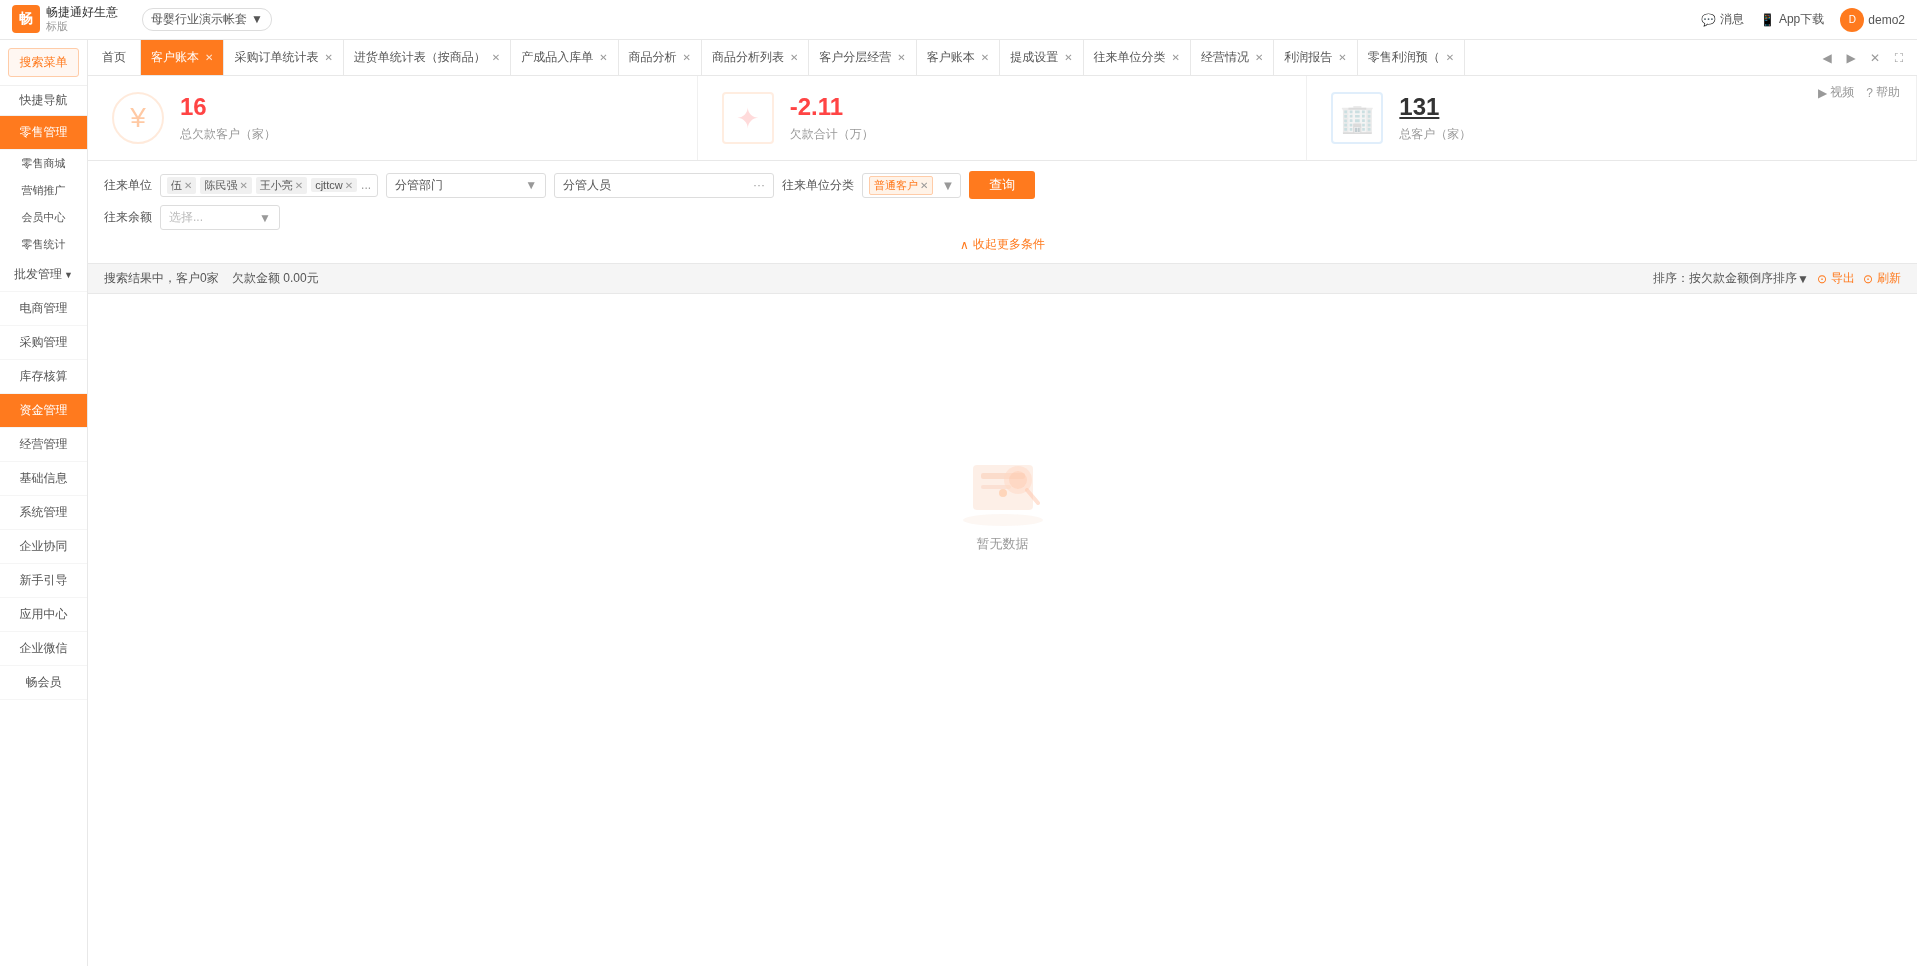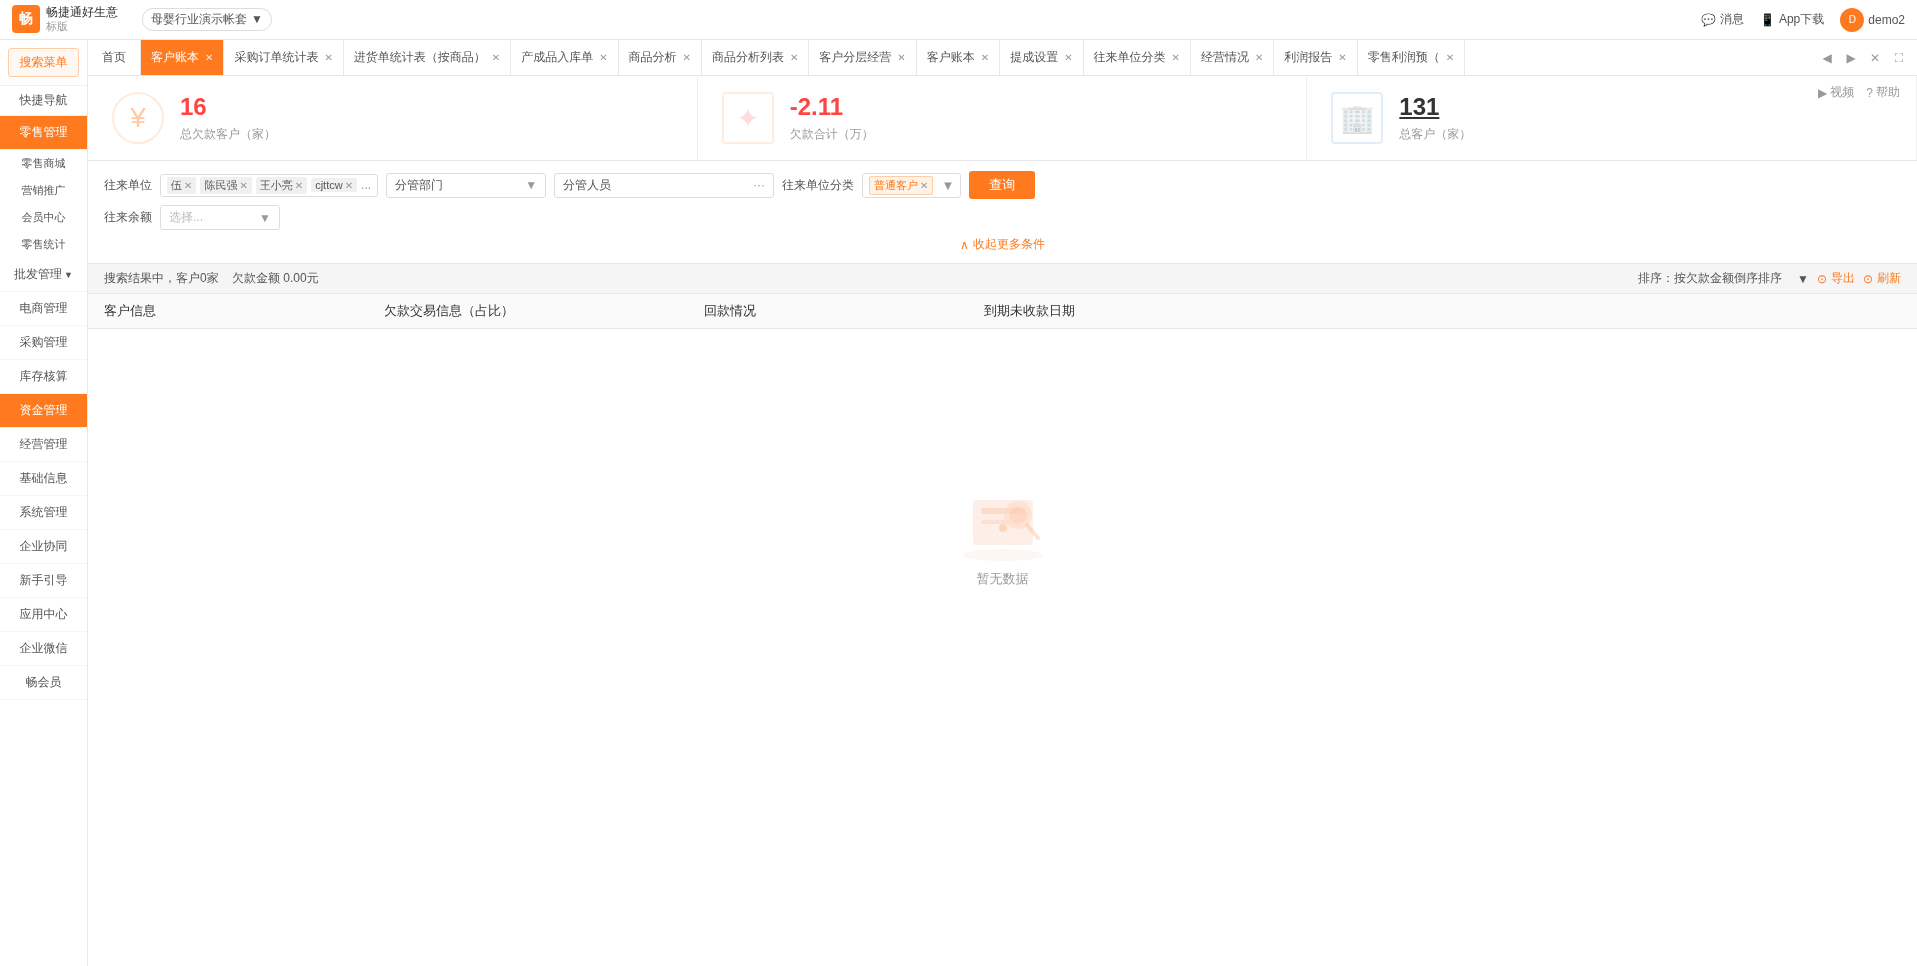--- a/index.html
+++ b/index.html
@@ -62,21 +62,21 @@
     .filter-select { display: flex; align-items: center; border: 1px solid #ddd; border-radius: 3px; padding: 3px 8px; background: #fff; font-size: 12px; color: #555; cursor: pointer; min-width: 120px; }
     .filter-select .arrow { margin-left: auto; color: #999; }
     .filter-input-group { display: flex; align-items: center; border: 1px solid #ddd; border-radius: 3px; padding: 3px 8px; background: #fff; font-size: 12px; color: #999; min-width: 200px; }
     .filter-collapse { display: flex; align-items: center; gap: 4px; color: #ff7a1e; font-size: 12px; cursor: pointer; margin: 0 auto; }
     .filter-btn-query { background: #ff7a1e; color: white; border: none; border-radius: 3px; padding: 5px 20px; font-size: 13px; cursor: pointer; }
 
     
     .result-bar { background: #f5f5f5; padding: 6px 16px; display: flex; align-items: center; justify-content: space-between; border-bottom: 1px solid #e8e8e8; flex-shrink: 0; }
     .result-info { font-size: 12px; color: #555; }
     .result-actions { display: flex; align-items: center; gap: 8px; font-size: 12px; color: #555; }
-    .result-sort { display: flex; align-items: center; gap: 15px; cursor: pointer; }
+    .result-sort { display: flex; align-items: center; gap: 0; cursor: pointer; }
     .result-action-btn { display: flex; align-items: center; gap: 4px; cursor: pointer; color: #ff7a1e; }
 
     
     .table-area { flex: 1; overflow: auto; background: #fff; }
     .table-header { display: grid; grid-template-columns: 280px 320px 280px 280px; background: #fafafa; border-bottom: 1px solid #e8e8e8; padding: 8px 16px; }
     .table-header-cell { font-size: 13px; color: #333; font-weight: normal; }
     .empty-state { display: flex; flex-direction: column; align-items: center; justify-content: center; height: 400px; }
     .empty-text { font-size: 13px; color: #999; }
     .empty-svg { width: 120px; height: 100px; opacity: 0.5; }
   </style>
@@ -362,26 +362,20 @@
           <span>导出</span>
         </div>
         <div class="result-action-btn">
           <span>⊙</span>
           <span>刷新</span>
         </div>
       </div>
     </div>
 
     <div class="table-area">
-      <div class="table-header">
-        <div class="table-header-cell">客户信息</div>
-        <div class="table-header-cell">欠款交易信息（占比）</div>
-        <div class="table-header-cell">回款情况</div>
-        <div class="table-header-cell">到期未收款日期</div>
-      </div>
       <div class="empty-state">
         <svg class="empty-svg" viewBox="0 0 120 100">
           <ellipse cx="60" cy="85" rx="40" ry="6" fill="#f5ddd0" opacity="0.5"></ellipse>
           <rect x="30" y="30" width="60" height="45" rx="4" fill="#f9c9b0" opacity="0.6"></rect>
           <rect x="38" y="38" width="44" height="6" rx="2" fill="#f5a880" opacity="0.7"></rect>
           <rect x="38" y="50" width="30" height="4" rx="2" fill="#f5a880" opacity="0.5"></rect>
           <circle cx="75" cy="45" r="14" fill="#ffb38a" opacity="0.5"></circle>
           <circle cx="75" cy="45" r="9" fill="#ff8c55" opacity="0.4"></circle>
           <line x1="84" y1="55" x2="95" y2="68" stroke="#ff8c55" stroke-width="4" stroke-linecap="round" opacity="0.5"></line>
           <circle cx="60" cy="58" r="4" fill="#ff7a1e" opacity="0.5"></circle>

